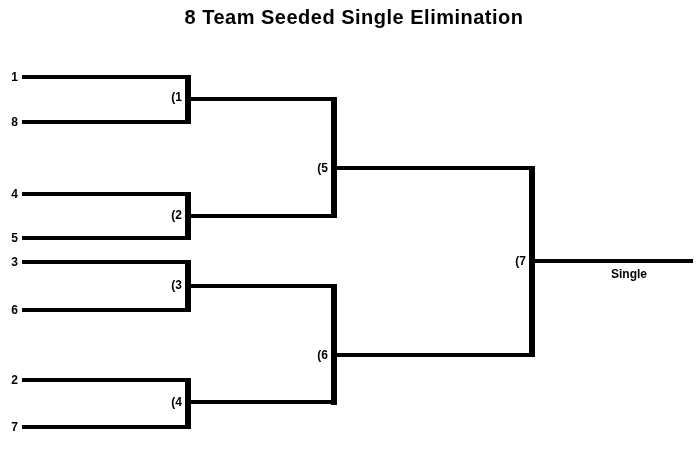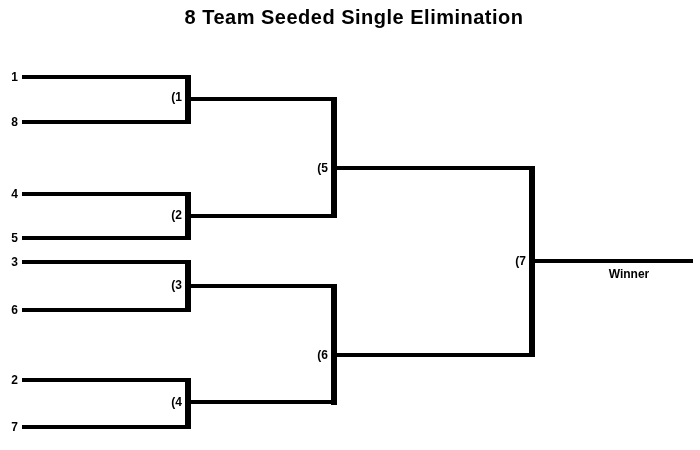--- a/index.html
+++ b/index.html
@@ -74,15 +74,15 @@
   <div class="lbl match" style="left:302px; top:160px;">(5</div>
   <div class="h" style="left:332px; top:166px; width:203px;"></div>
 
   <div class="v" style="left:331px; top:284px; height:121px;"></div>
   <div class="lbl match" style="left:302px; top:347px;">(6</div>
   <div class="h" style="left:332px; top:353px; width:203px;"></div>
 
   <div class="v" style="left:529px; top:166px; height:191px;"></div>
   <div class="lbl match" style="left:500px; top:253px;">(7</div>
   <div class="h" style="left:529px; top:259px; width:164px;"></div>
-  <div class="lbl winner" style="left:597px; top:266px;">Winner</div>
+  <div class="lbl winner" style="left:597px; top:266px;">Single</div>
 
 </div>
 
 </body></html>

